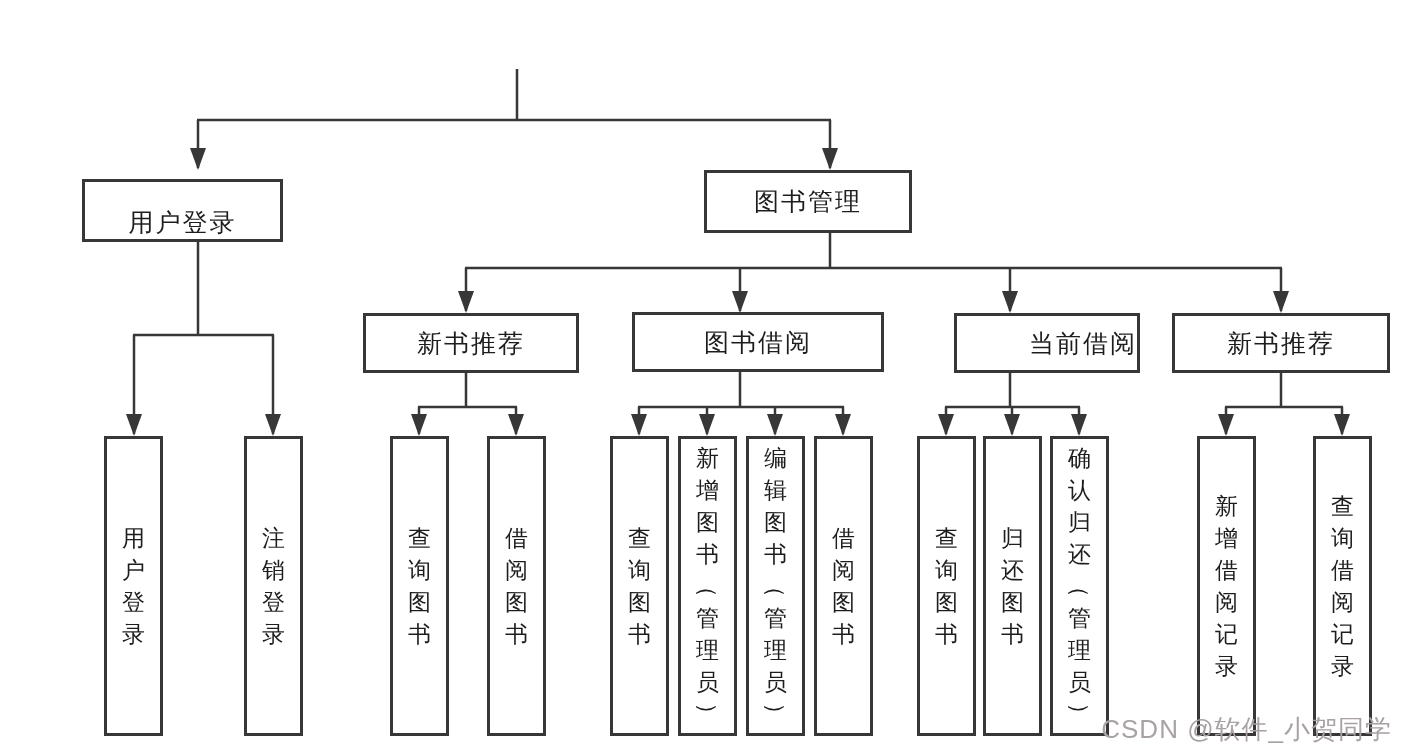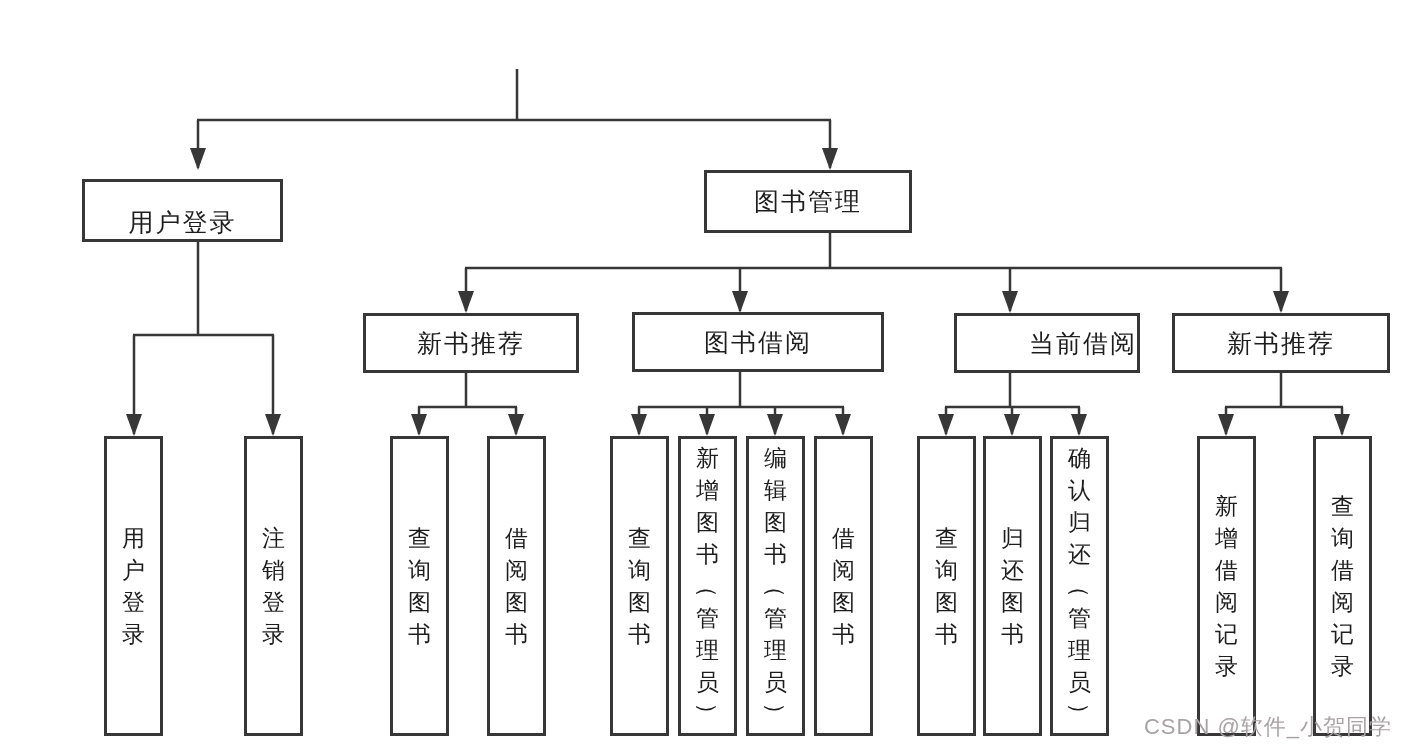--- a/index.html
+++ b/index.html
@@ -63,21 +63,21 @@
     text-align: center;
     display: block;
   }
   .vchar.rot {
     transform: rotate(90deg);
   }
   #watermark {
     position: absolute;
     top: 712px;
     right: 13px;
-    font-size: 22px;
+    font-size: 26px;
     letter-spacing: 1px;
     color: #a9a2a4;
     z-index: 3;
     white-space: nowrap;
   }
 </style>
 </head>
 <body>
 
 <div id="stage">

